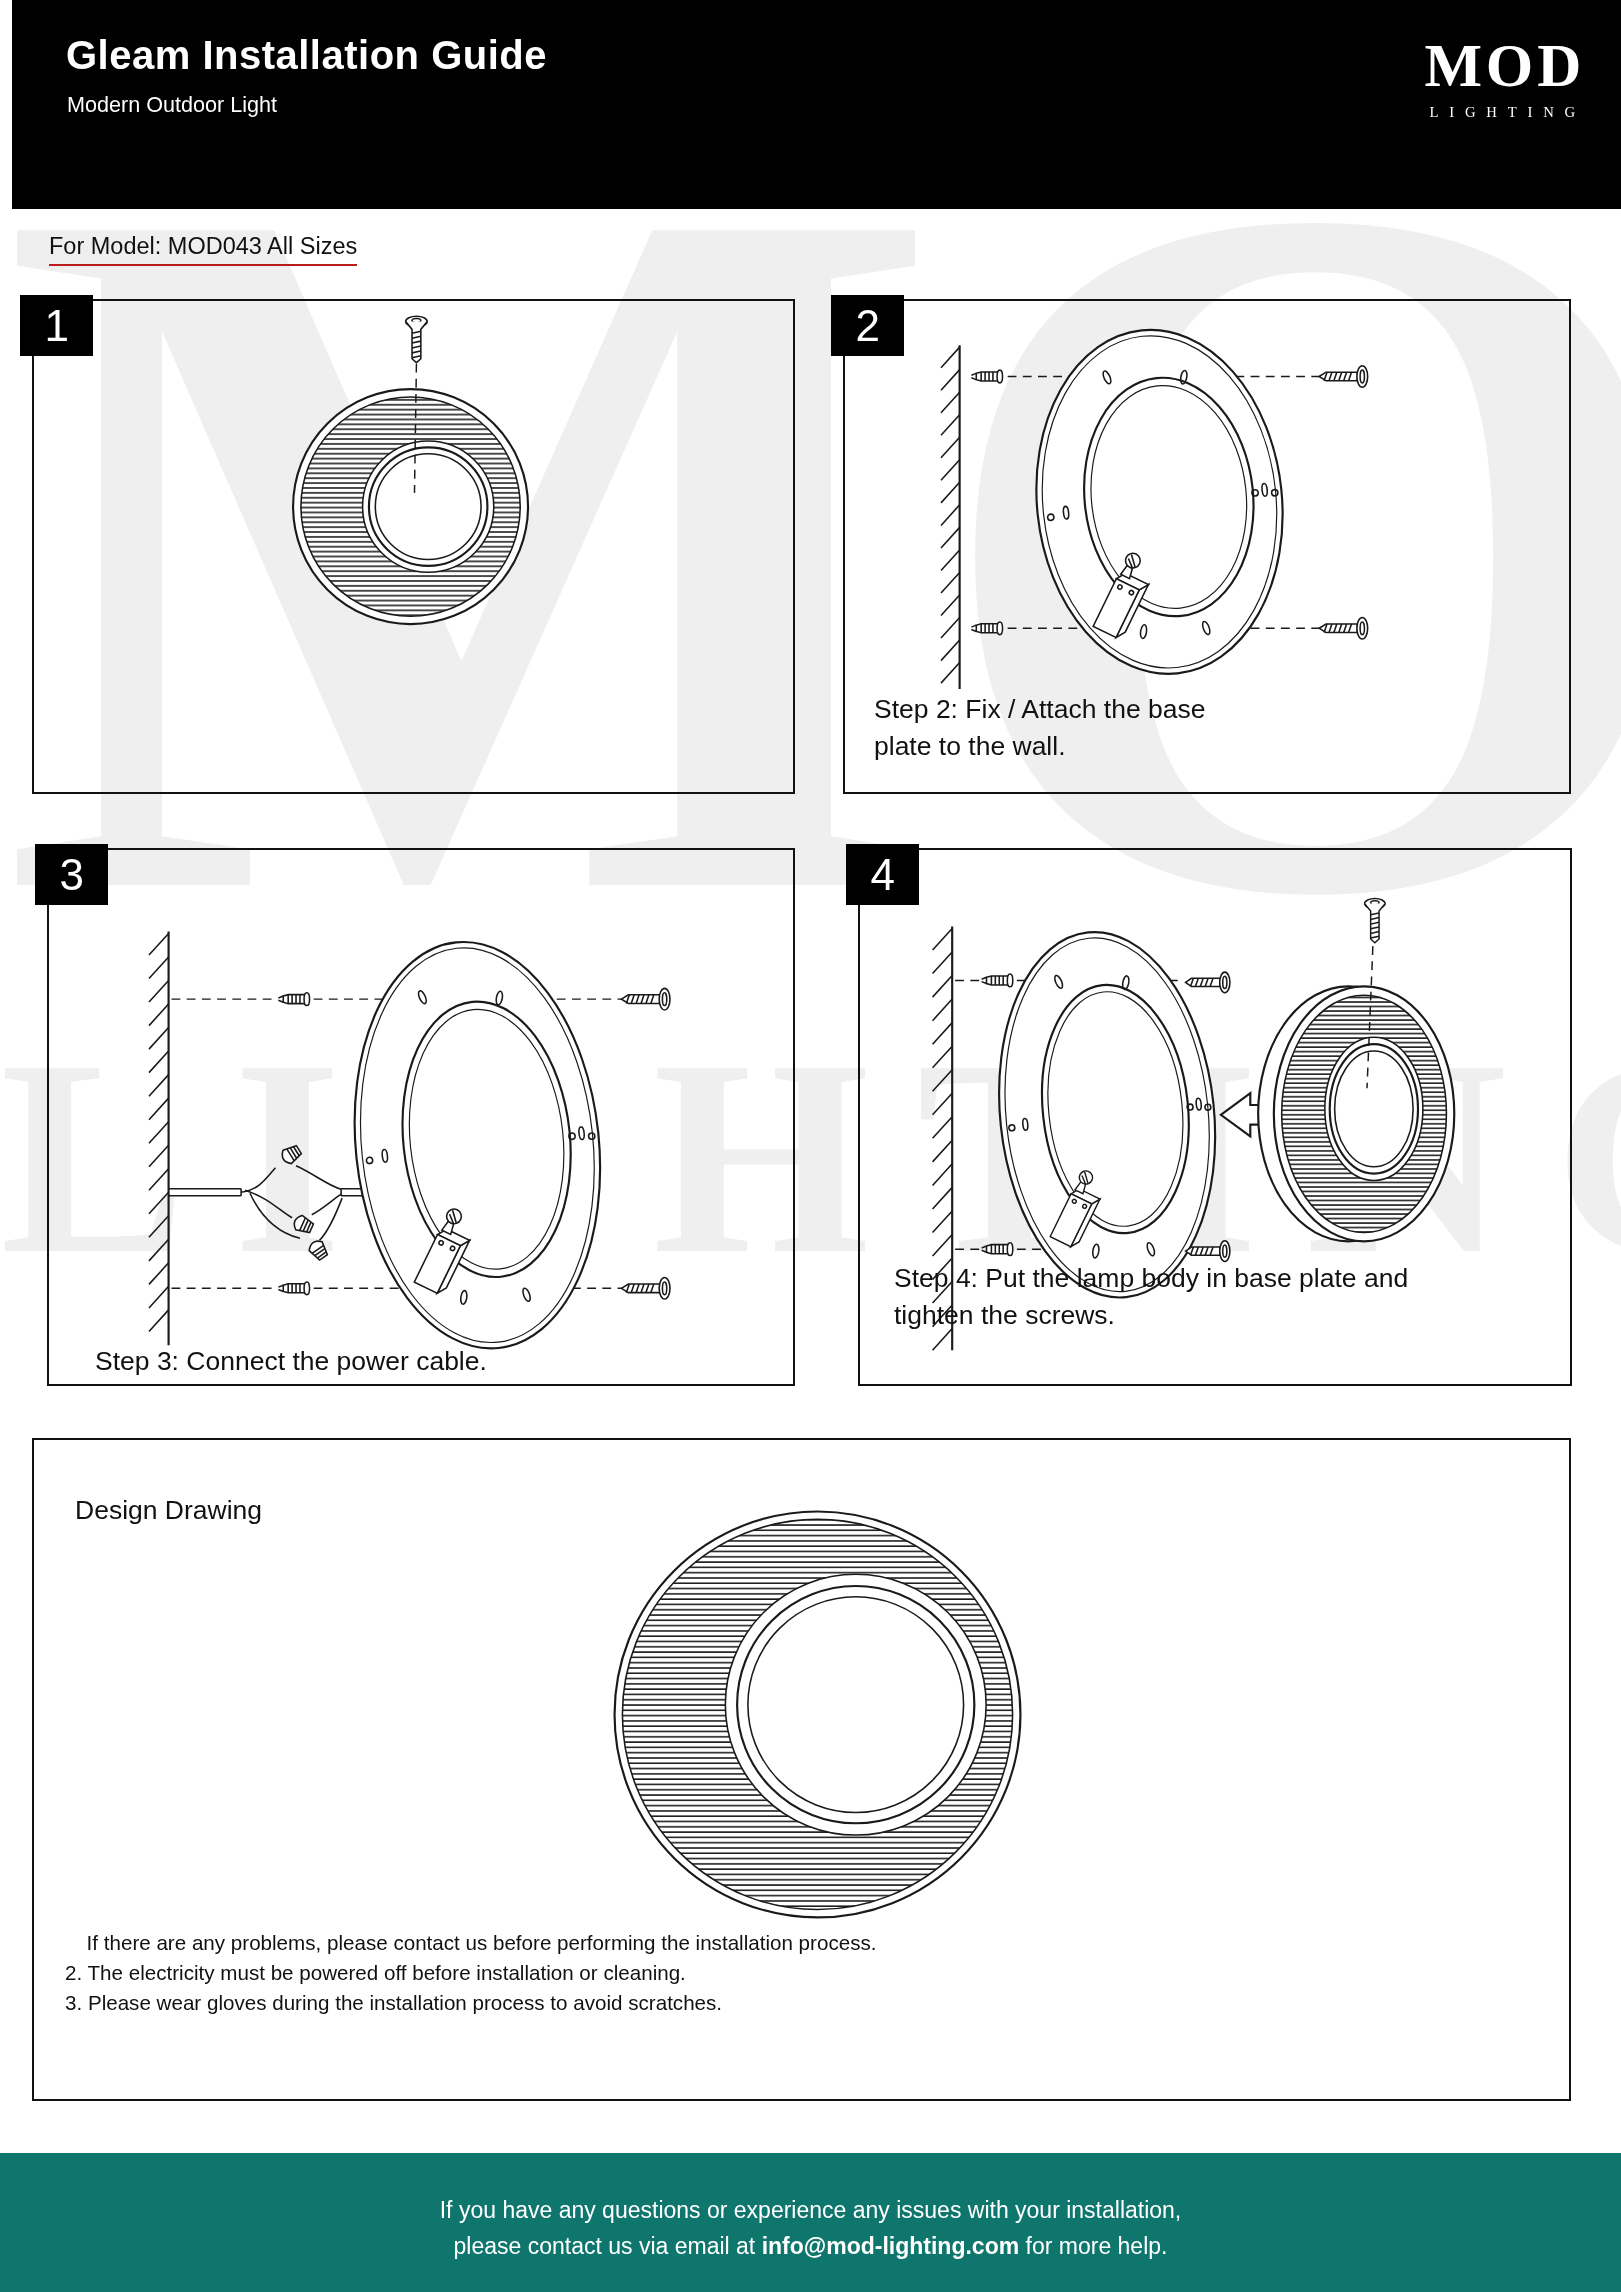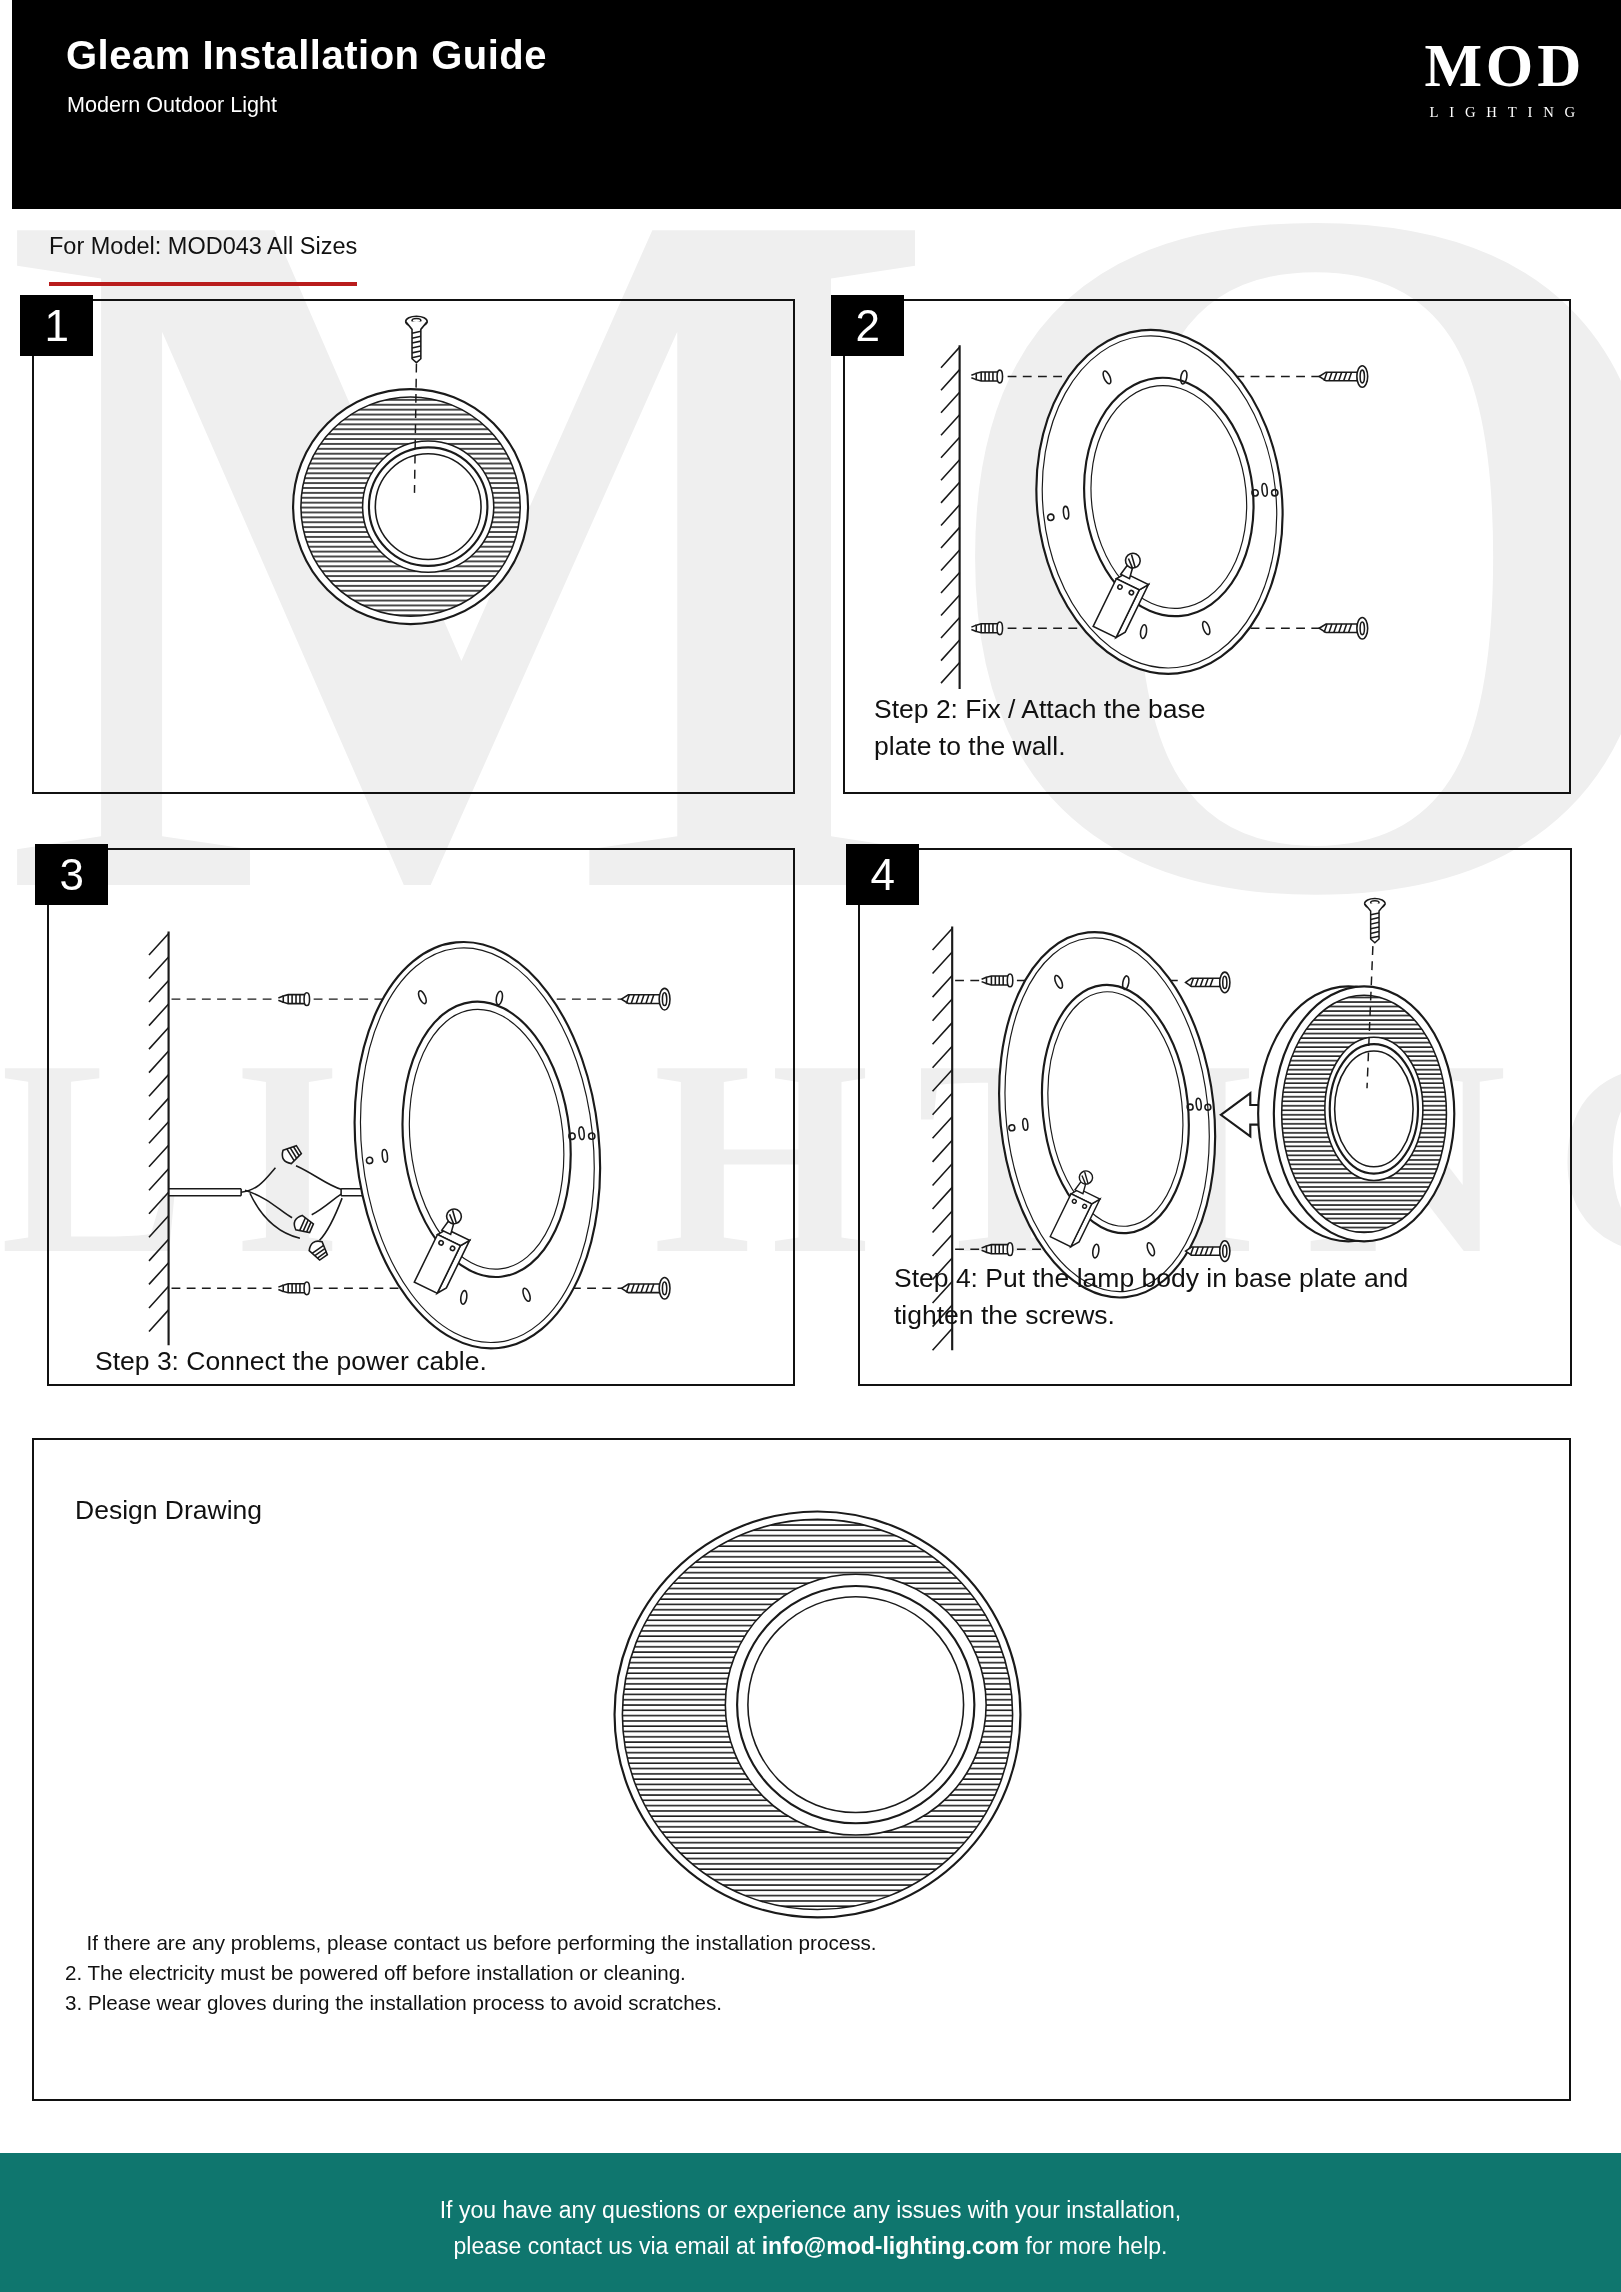--- a/index.html
+++ b/index.html
@@ -18,21 +18,21 @@
   .header-title{position:absolute;left:54px;top:33px;color:#fff;font-size:40px;
                 font-weight:700;letter-spacing:0.5px;}
   .header-sub{position:absolute;left:55px;top:92px;color:#fff;font-size:21.6px;}
   .brand{position:absolute;right:47px;top:35px;color:#fff;text-align:center;
          font-family:"Liberation Serif","DejaVu Serif",serif;}
   .brand-mod{font-size:61px;font-weight:700;letter-spacing:3.9px;line-height:1;}
   .brand-light{font-size:14.7px;letter-spacing:10.8px;margin-top:7.8px;margin-left:5.9px;}
 
   
   .model-line{position:absolute;left:49px;top:233px;font-size:23.5px;z-index:2;
-              border-bottom:4px solid #b91c1c;padding-bottom:22px;}
+              border-bottom:2px solid #b91c1c;padding-bottom:4px;}
 
   
   .panel{position:absolute;border:2.9px solid #111;background:transparent;z-index:1;}
   #panel1{left:32px;top:299px;width:759px;height:491px;}
   #panel2{left:843px;top:299px;width:724px;height:491px;}
   #panel3{left:47px;top:848px;width:744px;height:534px;}
   #panel4{left:858px;top:848px;width:710px;height:534px;}
   #panelD{left:32px;top:1438px;width:1535px;height:659px;}
 
   .badge{position:absolute;top:-5.9px;left:-13.7px;width:73px;height:61px;background:#000;

